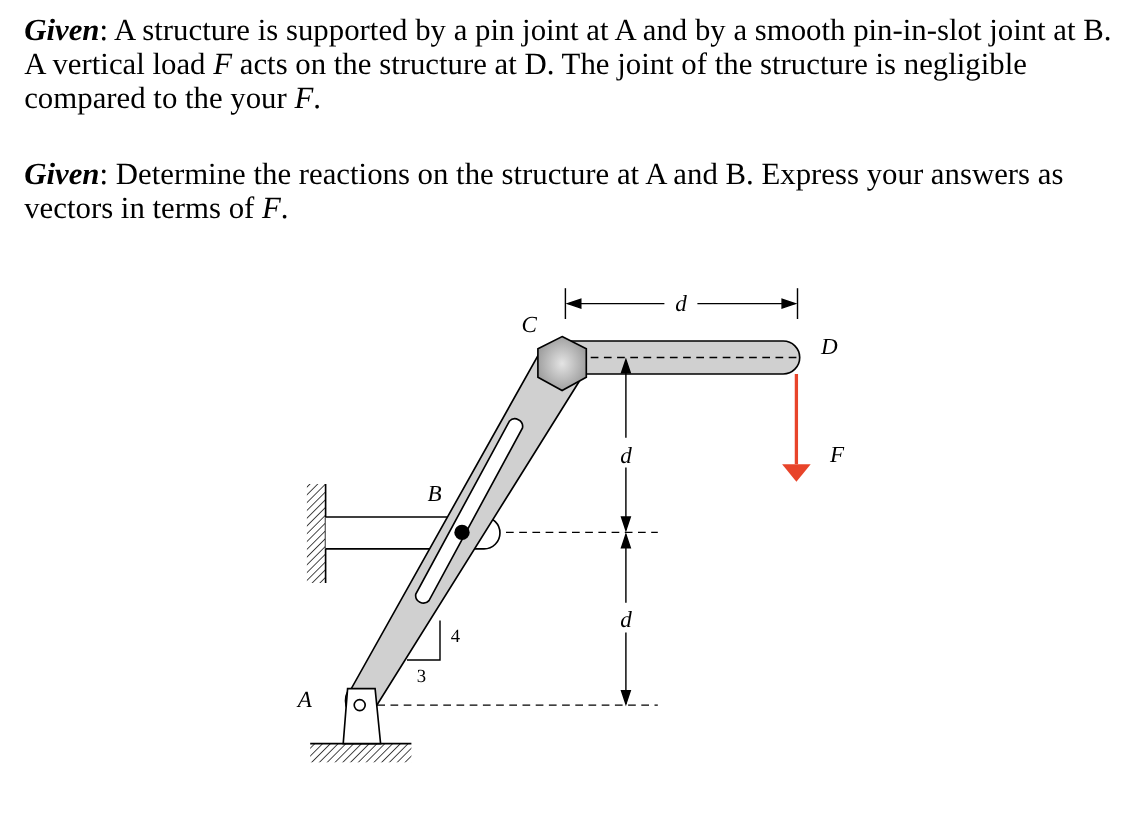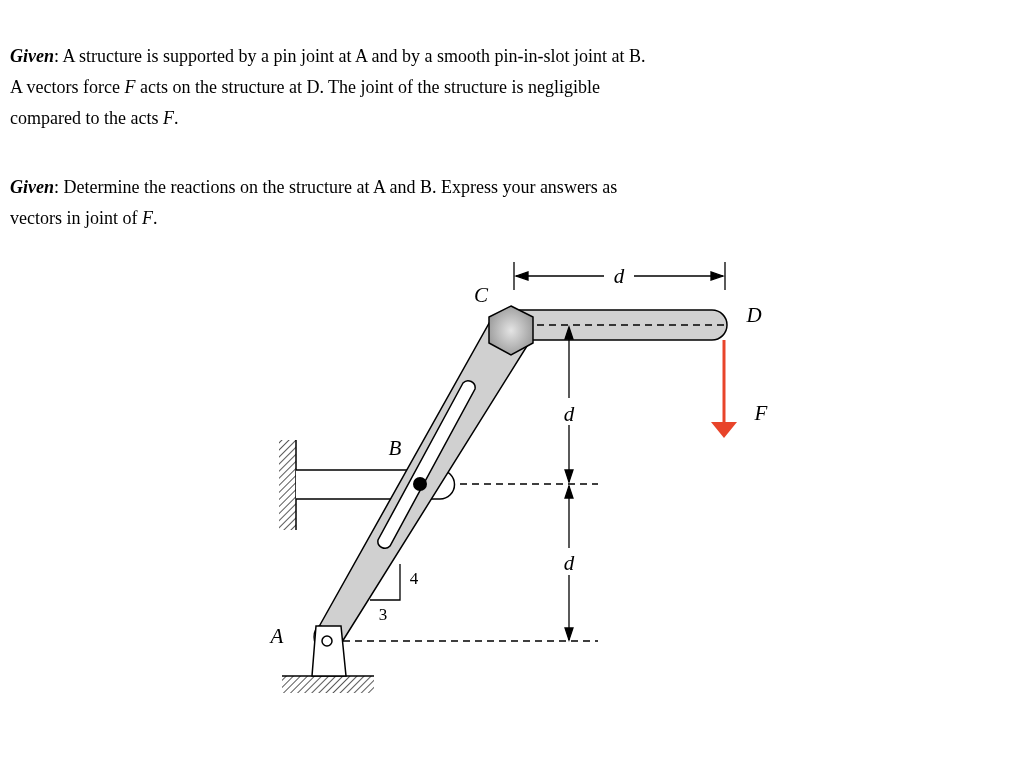--- a/index.html
+++ b/index.html
@@ -1,38 +1,38 @@
 <!DOCTYPE html>
 <html><head>
 <meta charset="utf-8">
 <style>
   html, body { margin: 0; padding: 0; background: #ffffff; }
   body { width: 1024px; height: 764px; position: relative; overflow: hidden;
          font-family: "Liberation Serif", "DejaVu Serif", serif; color: #000; }
-  .para { position: absolute; left: 10px; width: 1000px; font-size: 18px; line-height: 31px; margin-top: 29px; }
+  .para { position: absolute; left: 22px; width: 1000px; font-size: 28px; line-height: 31px; }
   .para b i, .lead { font-weight: bold; font-style: italic; }
   #given { top: 12px; }
   #find { top: 143px; }
   .it { font-style: italic; }
   svg { position: absolute; left: 0; top: 0; }
   .lbl { font-family: "Liberation Serif", "DejaVu Serif", serif; font-style: italic; font-size: 21px; }
   .num { font-family: "Liberation Serif", "DejaVu Serif", serif; font-size: 17px; }
 </style>
 </head>
 <body>
 
 <div id="given" class="para">
   <span class="lead">Given</span><span>: </span><span>A structure is supported by a pin joint at A and by a smooth pin-in-slot joint at B.</span><br>
-  <span>A vectors force </span><span class="it">F</span><span> acts on the structure at D. The joint of the structure is negligible</span><br>
-  <span>compared to the acts </span><span class="it">F</span><span>.</span>
+  <span>A vertical load </span><span class="it">F</span><span> acts on the structure at D. The joint of the structure is negligible</span><br>
+  <span>compared to the your </span><span class="it">F</span><span>.</span>
 </div>
 
 <div id="find" class="para">
   <span class="lead">Given</span><span>: </span><span>Determine the reactions on the structure at A and B. Express your answers as</span><br>
-  <span>vectors in joint of </span><span class="it">F</span><span>.</span>
+  <span>vectors in terms of </span><span class="it">F</span><span>.</span>
 </div>
 
 <svg width="1024" height="764" viewBox="0 0 1024 764">
   <defs>
     <pattern id="hatch" patternUnits="userSpaceOnUse" width="5" height="5" patternTransform="rotate(45)">
       <line x1="0" y1="0" x2="0" y2="5" stroke="#000" stroke-width="1.3"></line>
     </pattern>
     <radialGradient id="hexgrad" cx="50%" cy="50%" r="55%">
       <stop offset="0%" stop-color="#e4e4e4"></stop>
       <stop offset="100%" stop-color="#9a9a9a"></stop>

